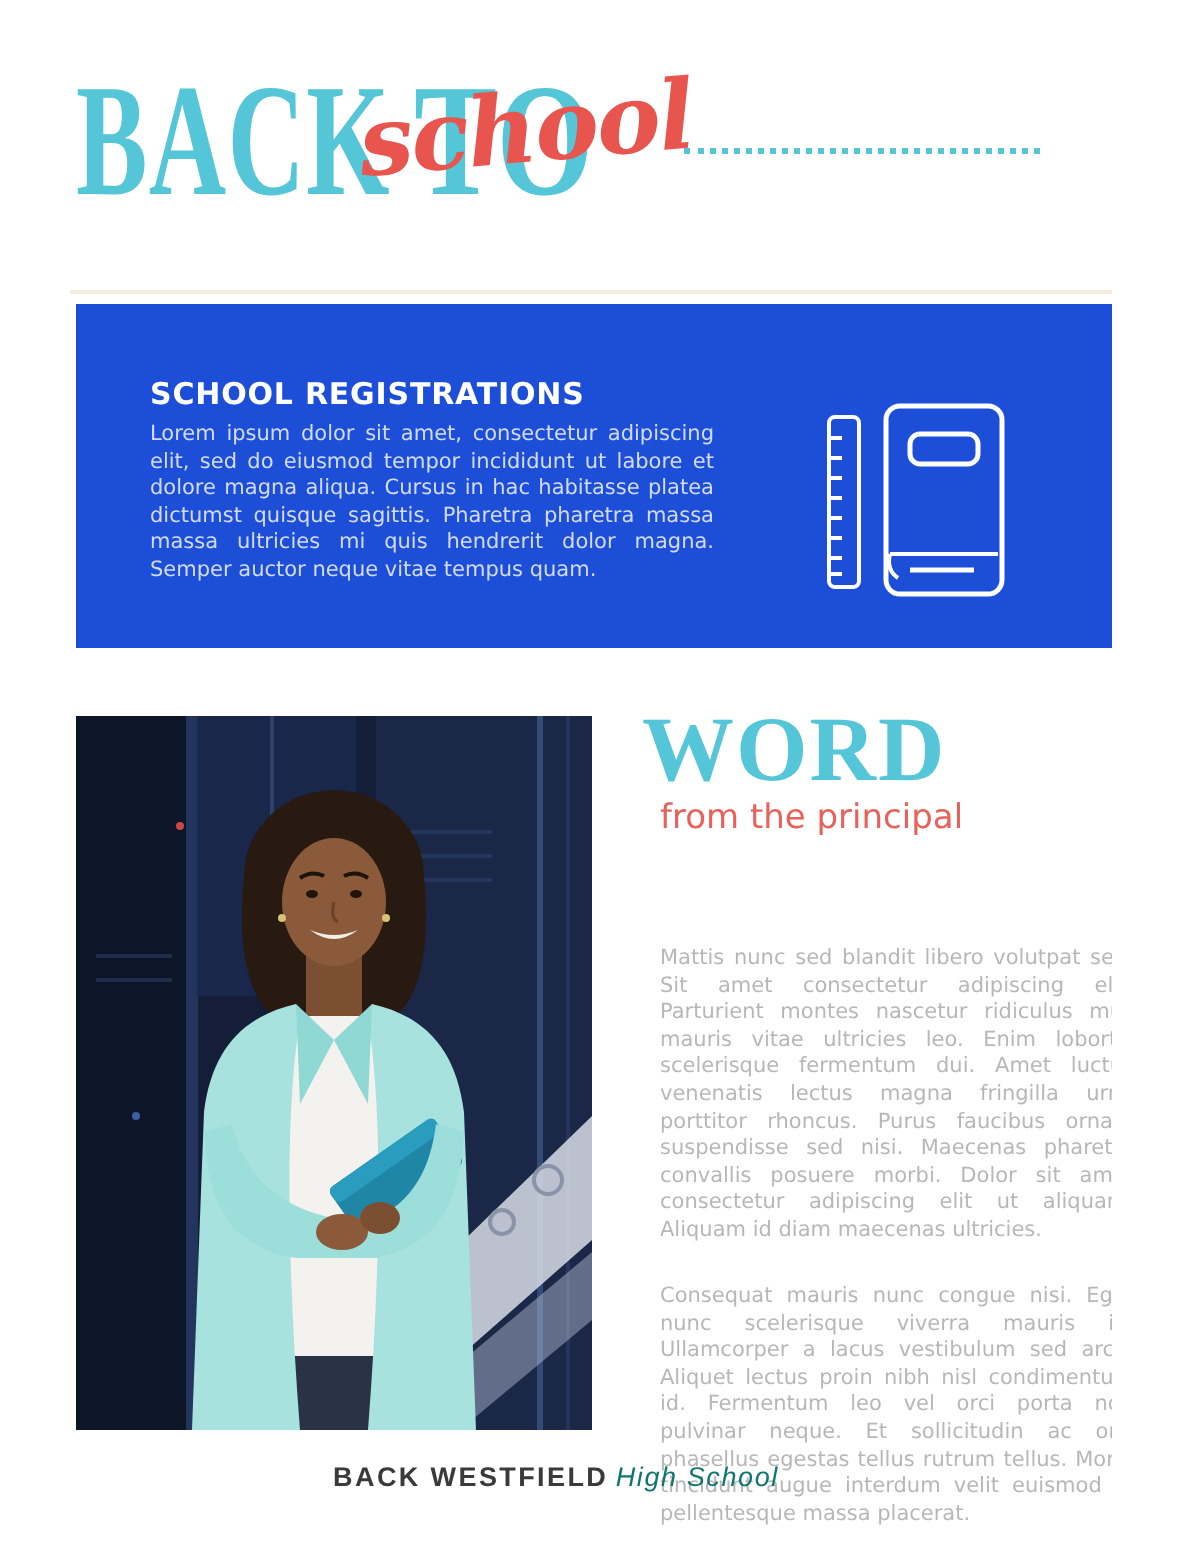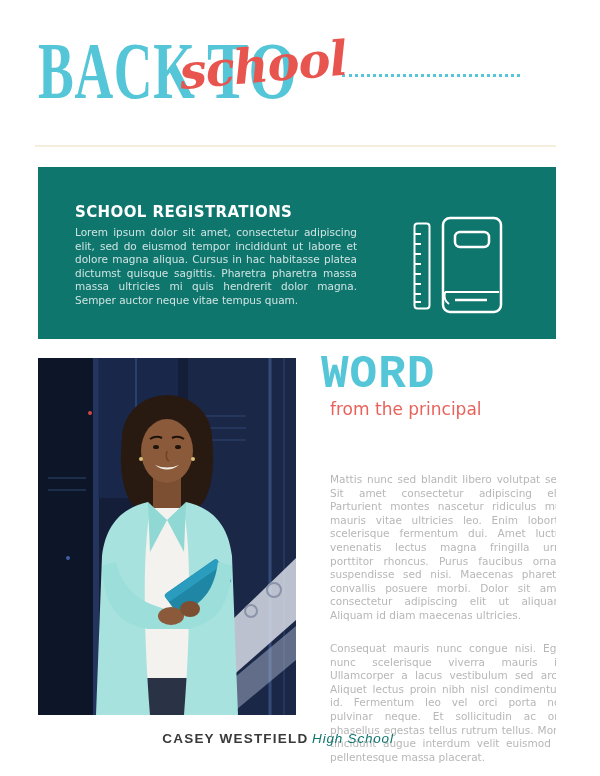--- a/index.html
+++ b/index.html
@@ -48,22 +48,21 @@
     position: absolute;
     left: 35px; top: 145px;
     width: 530px; height: 2px;
     background: #f6eedc;
   }
   
   .reg-block {
     position: absolute;
     left: 38px; top: 152px;
     width: 527px; height: 172px;
-    background: #0f766e;
-    margin-top: 15px;
+    background: #1d4ed8;
   }
   .reg-heading {
     position: absolute;
     left: 37px; top: 36px;
     color: #ffffff;
     font-family: "DejaVu Sans", sans-serif;
     font-weight: 700;
     font-size: 15px;
     letter-spacing: 0.4px;
   }
@@ -84,21 +83,21 @@
   .photo-frame {
     position: absolute;
     left: 38px; top: 358px;
     width: 258px; height: 357px;
     background: #141e38;
     overflow: hidden;
   }
   .word-title {
     position: absolute;
     left: 321px; top: 352px;
-    font-family: Liberation Mono, monospace;
+    font-family: Liberation Serif, serif;
     font-weight: 700;
     font-size: 46px;
     color: #54c6d7;
     line-height: 1;
     letter-spacing: 1px;
   }
   .word-sub {
     position: absolute;
     left: 330px; top: 399px;
     font-family: "DejaVu Sans", sans-serif;
@@ -235,18 +234,18 @@
   </div>
 
   <div>
     <div class="word-title">WORD</div>
     <div class="word-sub">from the principal</div>
     <div class="body-para para-1">Mattis nunc sed blandit libero volutpat sed. Sit amet consectetur adipiscing elit. Parturient montes nascetur ridiculus mus mauris vitae ultricies leo. Enim lobortis scelerisque fermentum dui. Amet luctus venenatis lectus magna fringilla urna porttitor rhoncus. Purus faucibus ornare suspendisse sed nisi. Maecenas pharetra convallis posuere morbi. Dolor sit amet consectetur adipiscing elit ut aliquam. Aliquam id diam maecenas ultricies.</div>
     <div class="body-para para-2">Consequat mauris nunc congue nisi. Eget nunc scelerisque viverra mauris in. Ullamcorper a lacus vestibulum sed arcu. Aliquet lectus proin nibh nisl condimentum id. Fermentum leo vel orci porta non pulvinar neque. Et sollicitudin ac orci phasellus egestas tellus rutrum tellus. Morbi tincidunt augue interdum velit euismod in pellentesque massa placerat.</div>
   </div>
 
   <div class="footer">
-    <span class="school-name">CASEY WESTFIELD</span>
+    <span class="school-name">BACK WESTFIELD</span>
     <span> </span>
     <span class="school-type">High School</span>
   </div>
 
 </div>
 
 </body></html>

